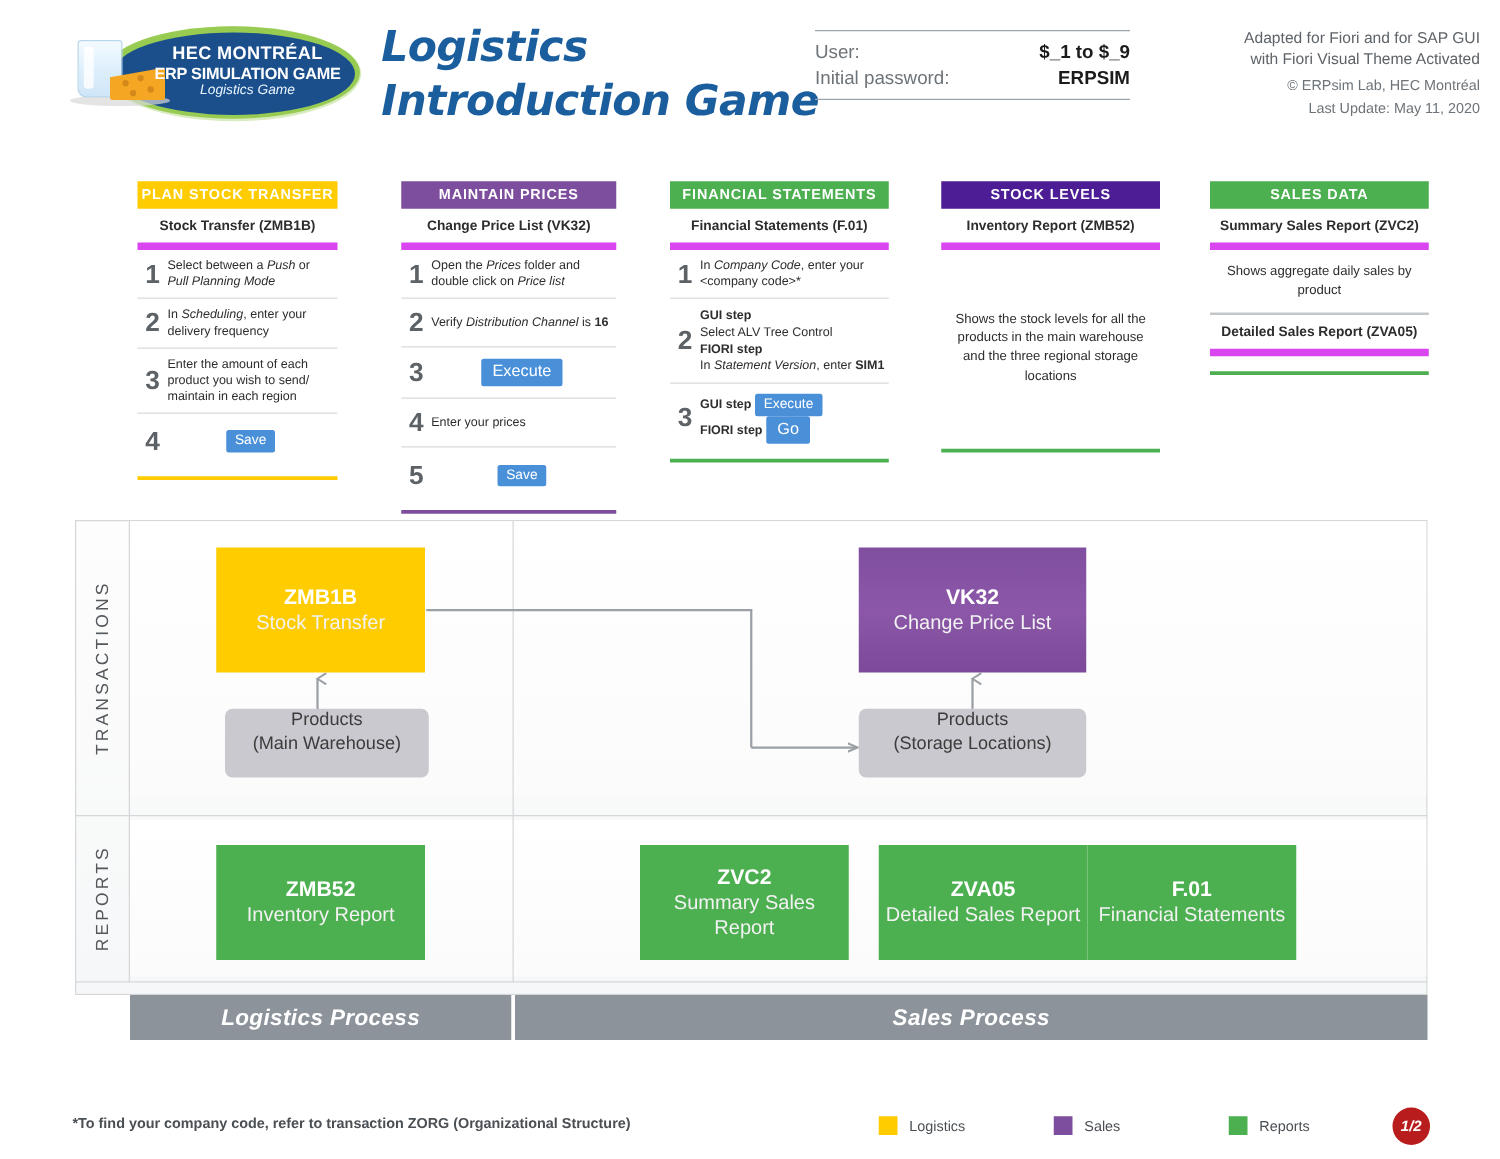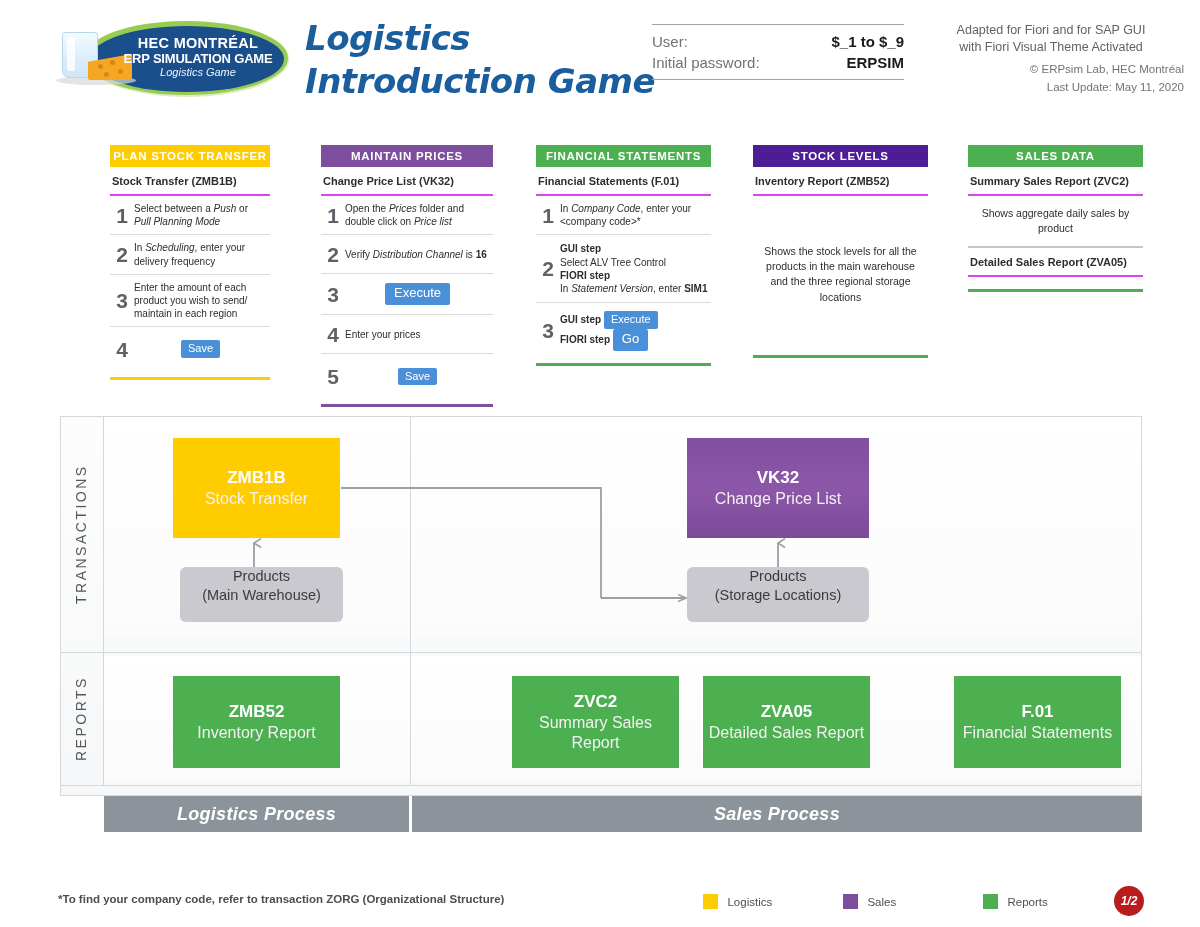--- a/index.html
+++ b/index.html
@@ -141,47 +141,47 @@
   .userbox .val { color: #1b1b1b; font-weight: bold; }
 
   .credits {
     position: absolute;
     left: 918px; top: 22px;
     width: 266px;
     text-align: right;
     color: #6d7479;
     line-height: 1.32;
   }
-  .credits .big { font-size: 12.5px; color: #5d6368; text-align: center; }
+  .credits .big { font-size: 12.5px; color: #5d6368; }
   .credits .sm { font-size: 11.5px; margin-top: 7px; }
   .credits .sm2 { font-size: 11.5px; margin-top: 3px; }
 
   
   .cards {
     position: absolute;
     left: 0; top: 140px;
     width: 1200px;
   }
   .card { position: absolute; }
   .card .card-head {
     height: 22px;
     line-height: 22px;
     text-align: center;
     color: #ffffff;
     font-size: 11.5px;
     font-weight: bold;
     letter-spacing: .7px;
   }
   .card .card-sub {
-    text-align: left;
+    text-align: center;
     font-size: 11px;
     font-weight: bold;
     color: #2d2d2d;
     padding: 8px 2px 7px 2px;
-    border-bottom: 2px solid #d946ef;
+    border-bottom: 6px solid #d946ef;
   }
   .card .card-sub.second { border-top: 2px solid #c3c7ca; margin-top: 0; }
   .card .steps { }
   .card .step {
     display: flex;
     align-items: center;
     border-bottom: 1px solid #d8dbdd;
     padding: 6px 0 6px 0;
     min-height: 26px;
   }
@@ -555,21 +555,21 @@
   <div class="tbox" style="left:452px; top:260px; width:167px; height:92px; background:#4CAF50;">
     <div class="code">ZVC2</div>
     <div class="name">Summary Sales Report</div>
   </div>
 
   <div class="tbox" style="left:643px; top:260px; width:167px; height:92px; background:#4CAF50;">
     <div class="code">ZVA05</div>
     <div class="name">Detailed Sales Report</div>
   </div>
 
-  <div class="tbox" style="left:894px; top:260px; width:167px; height:92px; background:#4CAF50;">
+  <div class="tbox" style="left:810px; top:260px; width:167px; height:92px; background:#4CAF50;">
     <div class="code">F.01</div>
     <div class="name">Financial Statements</div>
   </div>
 
   <div class="processbar" style="left:44px; top:380px; width:305px; height:36px;">
     <span>Logistics Process</span>
   </div>
   <div class="processbar" style="left:352px; top:380px; width:730px; height:36px;">
     <span>Sales Process</span>
   </div>

